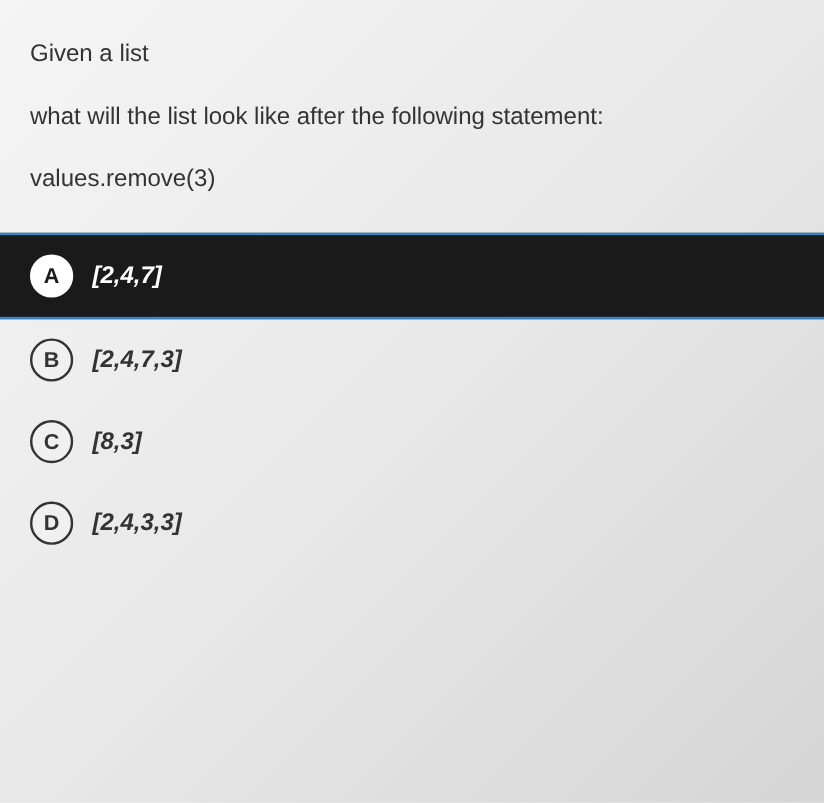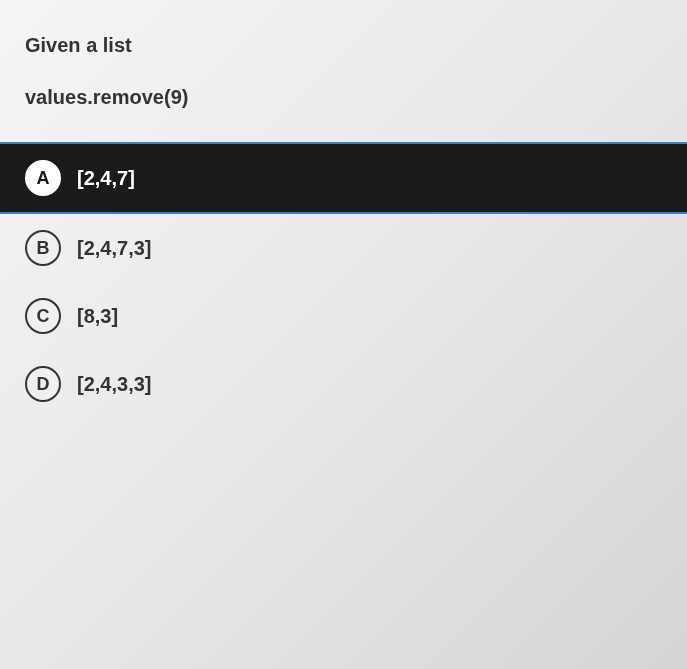--- a/index.html
+++ b/index.html
@@ -12,21 +12,20 @@
       background: linear-gradient(135deg, #f5f5f5 0%, #e8e8e8 50%, #d5d5d5 100%);
       width: 687px;
       height: 669px;
       padding: 30px 0 0 0;
       color: #2a2a2a;
       overflow: hidden;
     }
     .question-stem {
       padding: 0 25px;
       margin-bottom: 30px;
-      font-weight: bold;
     }
     .question-line {
       font-size: 20px;
       line-height: 1.5;
       margin-bottom: 22px;
       color: #333;
     }
     .options {
       display: flex;
       flex-direction: column;
@@ -59,31 +58,33 @@
     }
     .option.selected .option-letter {
       border-color: #fff;
       color: #1a1a1a;
       background: #fff;
     }
     .option-text {
       font-size: 20px;
       font-weight: 600;
       color: #333;
+      font-style: italic;
     }
     .option.selected .option-text {
       color: #fff;
     }
   </style>
 </head>
 <body>
 
 <div class="question-stem">
   <p class="question-line">Given a list</p>
-  <p class="question-line">values.remove(9)</p>
+  <p class="question-line">what will the list look like after the following statement:</p>
+  <p class="question-line">values.remove(3)</p>
 </div>
 
 <div class="options">
   <div class="option selected">
     <div class="option-letter">A</div>
     <div class="option-text">[2,4,7]</div>
   </div>
   <div class="option">
     <div class="option-letter">B</div>
     <div class="option-text">[2,4,7,3]</div>

